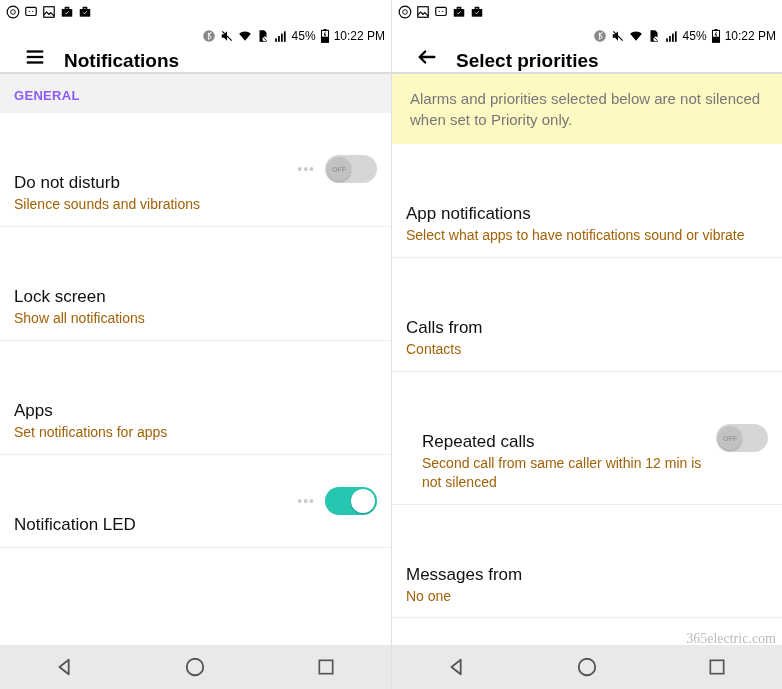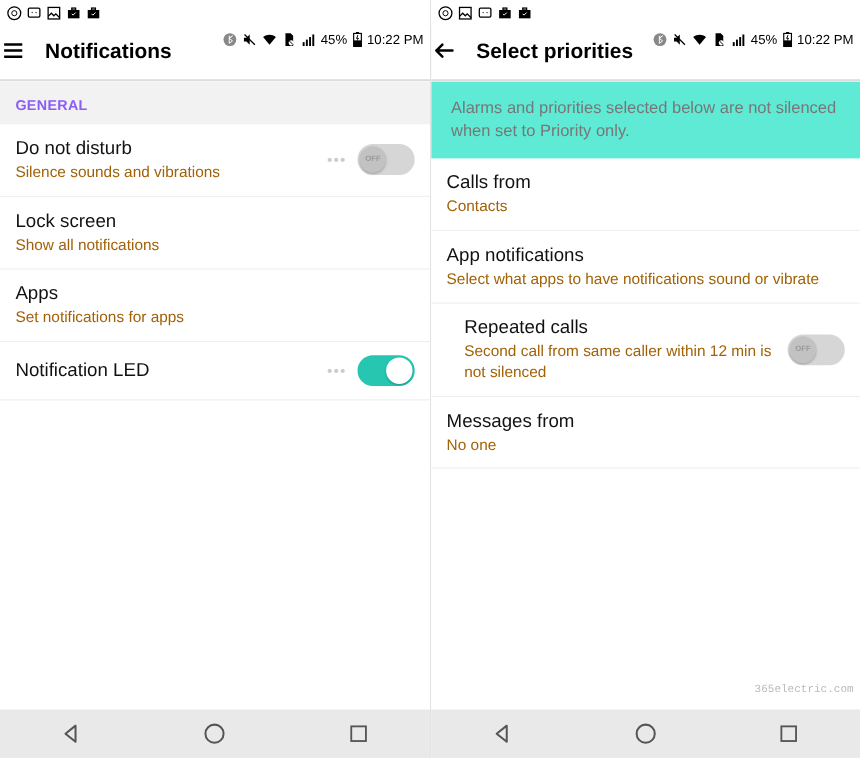--- a/index.html
+++ b/index.html
@@ -9,52 +9,52 @@
   .screen + .screen { border-left: 1px solid #e0e0e0; }
 
   
   .statusbar { height: 24px; background: #fff; color: #000; display: flex; align-items: center; padding: 0 6px; font-size: 12px; }
   .statusbar .left { display: flex; gap: 4px; align-items: center; }
   .statusbar .right { margin-left: auto; display: flex; gap: 4px; align-items: center; margin-top: 47px; }
   .statusbar svg { display: block; }
   .sbtext { font-size: 12px; }
 
   
-  .actionbar { height: 50px; display: flex; align-items: center; padding: 0 1px; gap: 18px; border-bottom: 2px solid #dcdcdc; }
+  .actionbar { height: 50px; display: flex; align-items: flex-end; padding: 0 24px; gap: 18px; border-bottom: 2px solid #dcdcdc; }
   .actionbar-title { font-size: 19px; font-weight: 700; color: #000; }
 
   
   .body { flex: 1; overflow: hidden; background: #fff; }
 
   .section-header { background: #f2f2f2; color: #8b5cf6; font-size: 13px; font-weight: 600; padding: 14px 14px 10px; letter-spacing: 0.3px; }
-  .info-banner { background: #5eead4; color: #777; font-size: 15px; padding: 14px 18px; line-height: 1.4; }
+  .info-banner { background: #fef9c3; color: #777; font-size: 15px; padding: 14px 18px; line-height: 1.4; }
 
   .item { padding: 12px 14px; border-bottom: 1px solid #eee; display: flex; align-items: center; }
   .item.indent { padding-left: 30px; }
-  .item-text { flex: 1; padding-right: 8px; }
+  .item-text { flex: 1; padding-right: 8px; margin-top: 48px; }
   .item-title { font-size: 17px; color: #111; }
   .item-sub { font-size: 14px; color: #a16207; margin-top: 2px; line-height: 1.35; }
   .item .dots { color: #ccc; font-size: 14px; letter-spacing: 1px; margin-right: 10px; }
 
   
   .toggle { width: 52px; height: 28px; border-radius: 14px; position: relative; flex-shrink: 0; }
   .toggle.off { background: #d6d6d6; }
   .toggle.on { background: #26c6b0; }
   .toggle .knob { width: 24px; height: 24px; border-radius: 50%; background: #fff; position: absolute; top: 2px; box-shadow: 0 1px 2px rgba(0,0,0,0.25); }
   .toggle.off .knob { left: 2px; background: #c2c2c2; }
   .toggle.on .knob { right: 2px; }
   .toggle .lbl { position: absolute; font-size: 8px; font-weight: 700; color: #fff; top: 50%; transform: translateY(-50%); }
   .toggle.on .lbl { right: 7px; color: #fff; }
   .toggle.off .knob::after { content:"OFF"; font-size:7px; color:#999; position:absolute; top:50%; left:50%; transform:translate(-50%,-50%); font-weight:700;}
 
   
   .navbar { height: 44px; background: #e9e9e9; display: flex; justify-content: space-around; align-items: center; }
   .navbar .navbtn { width: 33%; display:flex; justify-content:center; align-items:center; }
 
-  .watermark { position: absolute; bottom: 56px; right: 6px; font-size: 10px; color: #bbb; font-family: Liberation Mono, monospace; }
+  .watermark { position: absolute; bottom: 42px; right: 6px; font-size: 14px; color: #bbb; font-family: Liberation Serif, serif; }
 </style>
 </head>
 <body>
 
 <div class="container">
 
   <div class="screen">
     <div class="statusbar">
       <div class="left">
         <svg width="14" height="14" viewBox="0 0 24 24">
@@ -253,29 +253,29 @@
           </svg>
       </span>
       <span class="actionbar-title">Select priorities</span>
     </div>
 
     <div class="body">
       <div class="info-banner">Alarms and priorities selected below are not silenced when set to Priority only.</div>
 
       <div class="item">
         <div class="item-text">
+          <div class="item-title">App notifications</div>
+          <div class="item-sub">Select what apps to have notifications sound or vibrate</div>
+        </div>
+      </div>
+
+      <div class="item">
+        <div class="item-text">
           <div class="item-title">Calls from</div>
           <div class="item-sub">Contacts</div>
-        </div>
-      </div>
-
-      <div class="item">
-        <div class="item-text">
-          <div class="item-title">App notifications</div>
-          <div class="item-sub">Select what apps to have notifications sound or vibrate</div>
         </div>
       </div>
 
       <div class="item indent">
         <div class="item-text">
           <div class="item-title">Repeated calls</div>
           <div class="item-sub">Second call from same caller within 12 min is not silenced</div>
         </div>
         <div class="toggle off">
             <div class="knob"></div>

